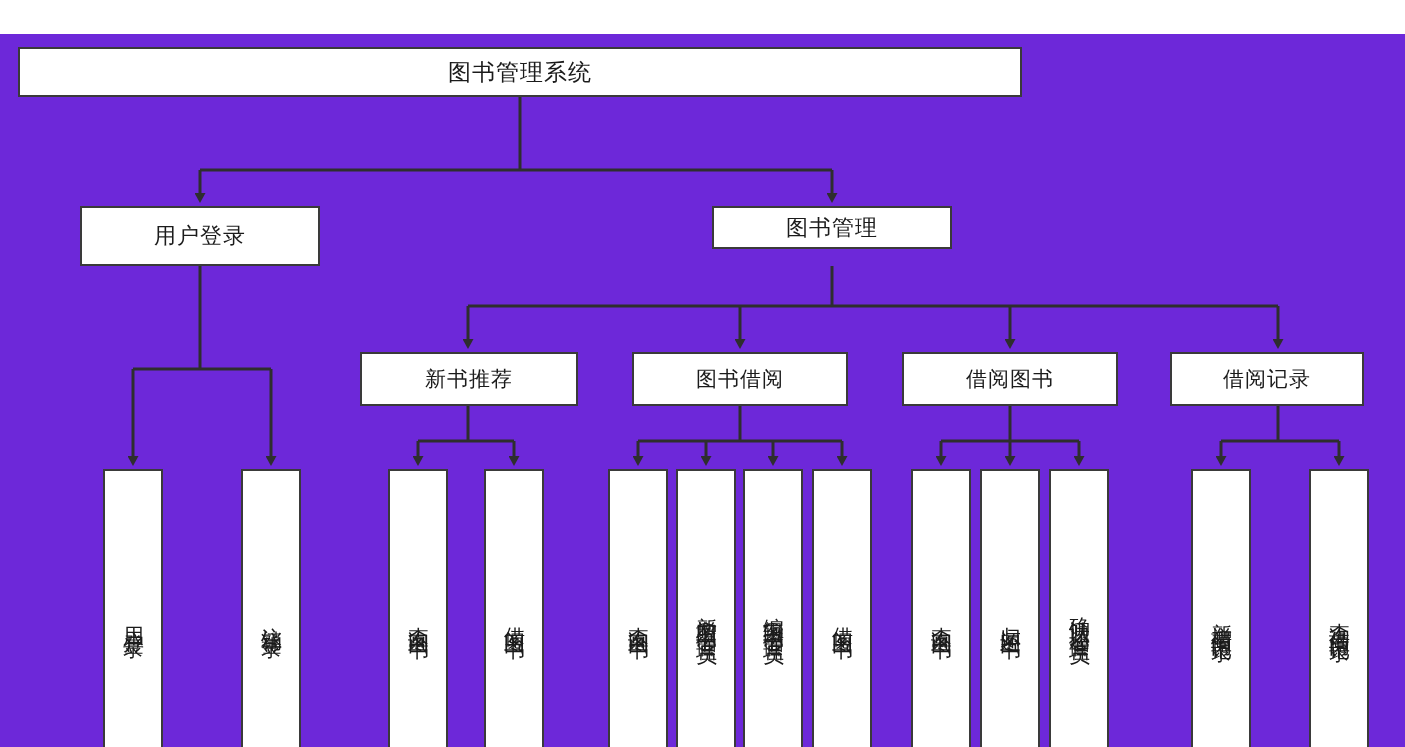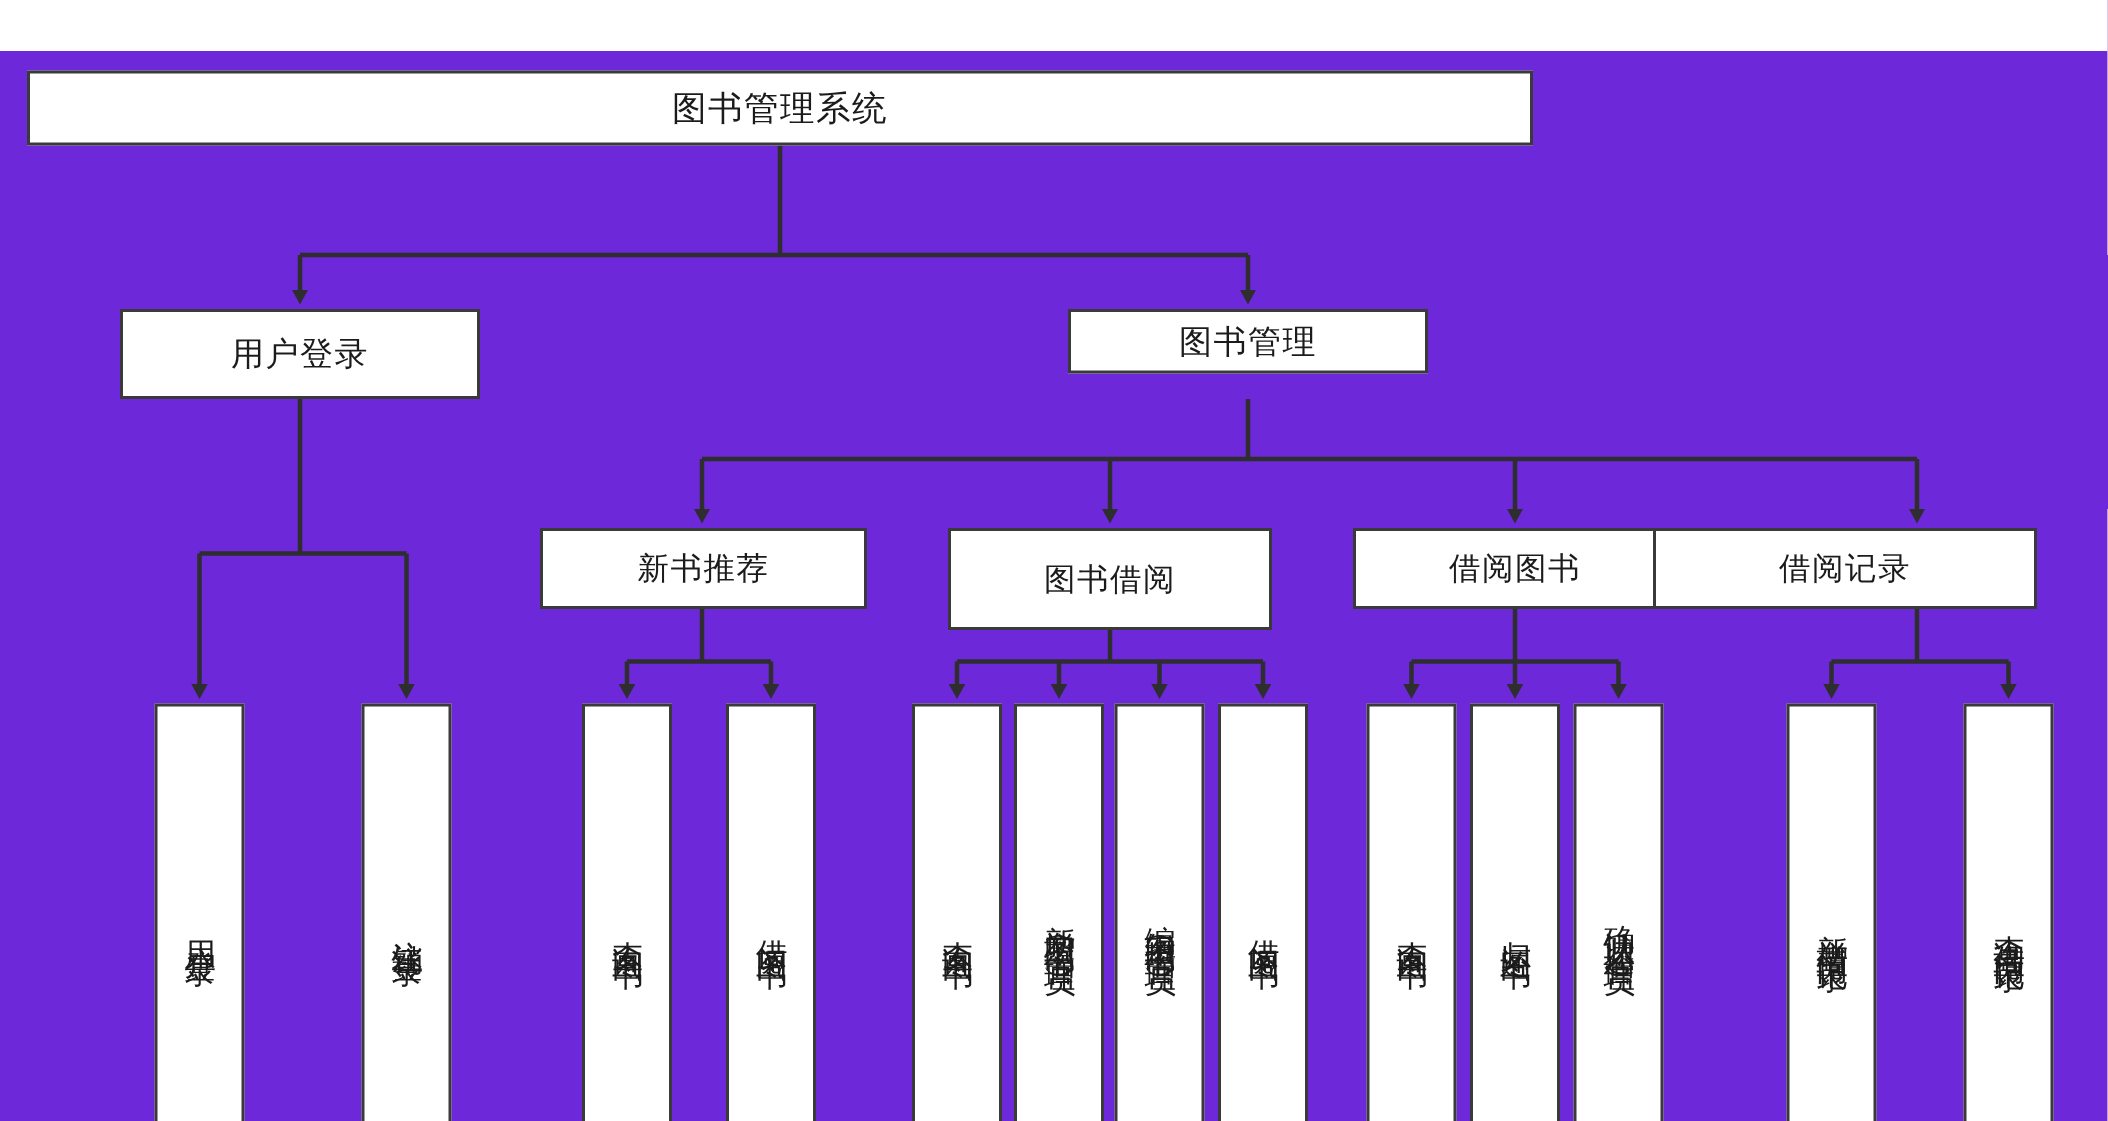--- a/index.html
+++ b/index.html
@@ -134,27 +134,27 @@
   <div class="node level2" style="left:80px; top:172px; width:240px; height:60px;">
     <span class="hlabel">用户登录</span>
   </div>
   <div class="node level2" style="left:712px; top:172px; width:240px; height:43px;">
     <span class="hlabel">图书管理</span>
   </div>
 
   <div class="node level3" style="left:360px; top:318px; width:218px; height:54px;">
     <span class="hlabel">新书推荐</span>
   </div>
-  <div class="node level3" style="left:632px; top:318px; width:216px; height:68px;">
+  <div class="node level3" style="left:632px; top:318px; width:216px; height:54px;">
     <span class="hlabel">图书借阅</span>
   </div>
   <div class="node level3" style="left:902px; top:318px; width:216px; height:54px;">
     <span class="hlabel">借阅图书</span>
   </div>
-  <div class="node level3" style="left:1102px; top:318px; width:256px; height:54px;">
+  <div class="node level3" style="left:1170px; top:318px; width:194px; height:54px;">
     <span class="hlabel">借阅记录</span>
   </div>
 
   <div class="node leaf" style="left:103px; top:435px; width:60px; height:298px;">
     <span class="vlabel">用户登录</span>
   </div>
   <div class="node leaf" style="left:241px; top:435px; width:60px; height:298px;">
     <span class="vlabel">注销登录</span>
   </div>
 

